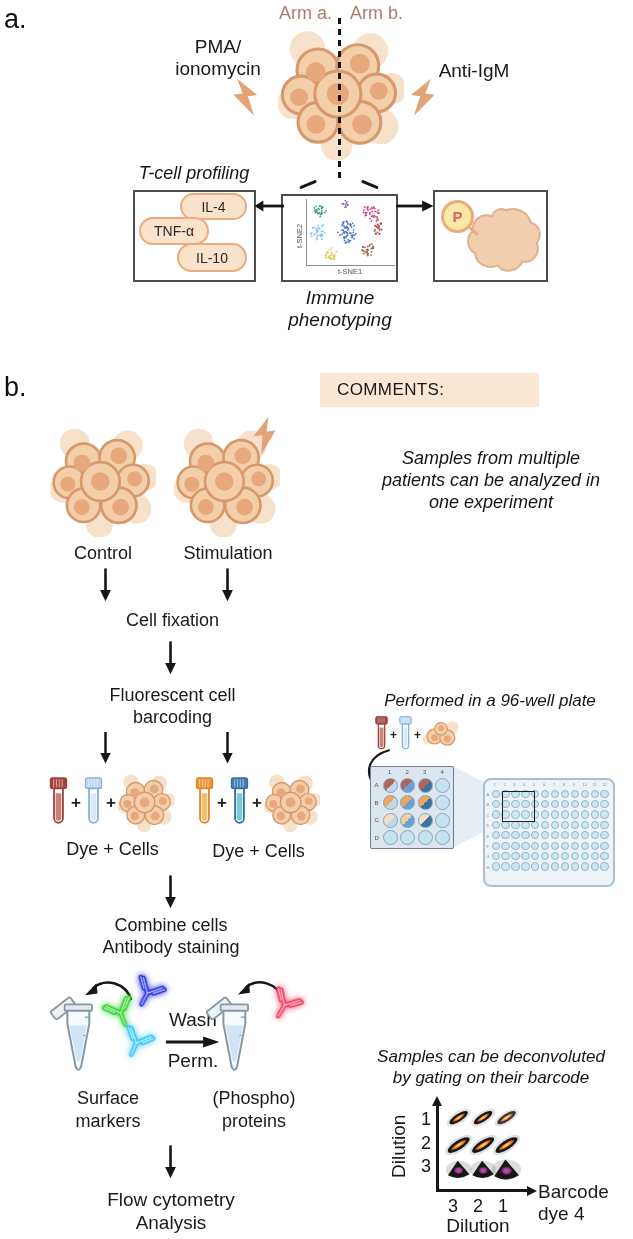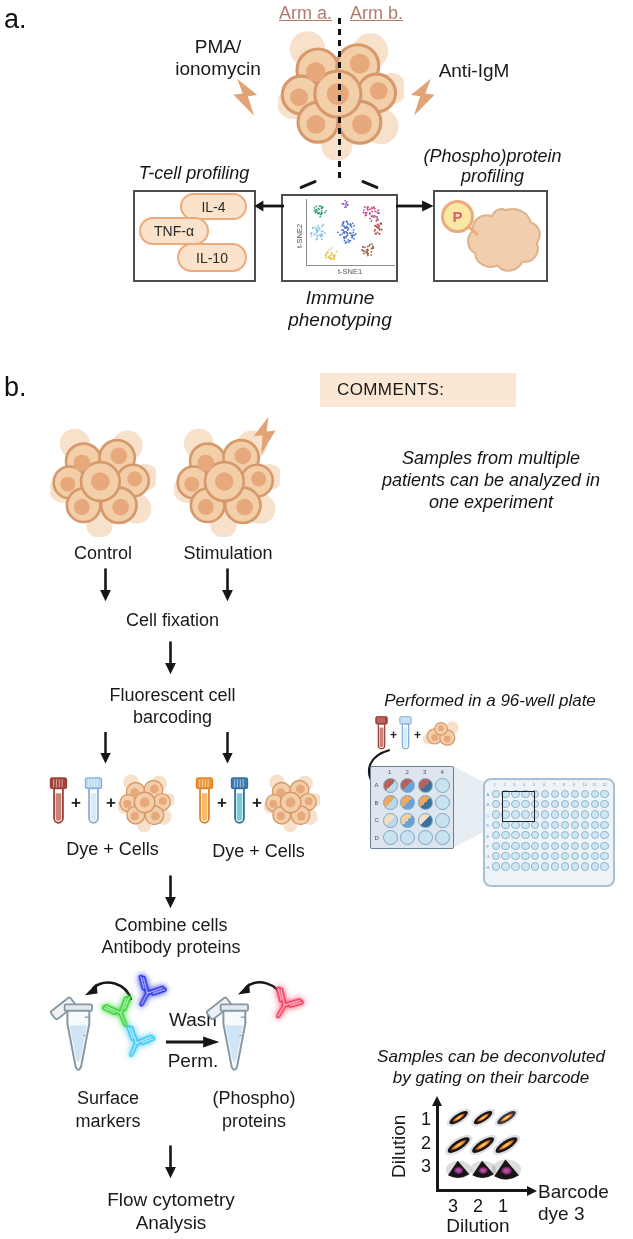--- a/index.html
+++ b/index.html
@@ -2,21 +2,21 @@
 <html><head>
 <meta charset="utf-8">
 <style>
   html,body{margin:0;padding:0;background:#fff;}
   #stage{position:relative;width:633px;height:1239px;background:#fff;overflow:hidden;
          font-family:"Liberation Sans","DejaVu Sans",sans-serif;color:#161616;}
   .abs{position:absolute;}
   .pre{white-space:pre-line;}
   .ctr{text-align:center;}
   .panel-label{font-size:27px;font-weight:500;color:#111;}
-  .arm{font-size:18px;color:#b27a6c;text-decoration:underline;}
+  .arm{font-size:18px;color:#b27a6c;}
   .step{font-size:18px;line-height:22px;color:#1a1a1a;}
   .stim{font-size:19px;line-height:22px;color:#1a1a1a;}
   .itl{font-style:italic;font-weight:500;}
   .cmt{font-size:17px;line-height:21px;font-style:italic;font-weight:500;color:#141414;}
   .hdr-bar{background:#fbe7d3;height:34px;}
   .hdr-txt{font-size:17px;letter-spacing:.4px;line-height:34px;padding-left:17px;color:#181818;font-weight:500;}
   .dash-v{width:3px;background:repeating-linear-gradient(to bottom,#111 0 6px,transparent 6px 11px);}
   .tick{height:2.6px;background:#161616;border-radius:2px;}
   .box{background:#fff;border:2px solid #4d4d4d;box-sizing:border-box;}
   .pill{position:absolute;box-sizing:border-box;background:#fae3ca;border:2.5px solid #ecab7d;
@@ -167,22 +167,20 @@
   <div class="abs stim ctr" style="left:418px;top:60px;width:112px">Anti-IgM</div>
 
   <svg class="abs" style="left:231px;top:78px;width:27px;height:40px;transform:scaleX(-1) rotate(8deg)" viewBox="0 0 22 34">
       <use href="#sym-bolt"></use>
     </svg>
   <svg class="abs" style="left:410px;top:78px;width:27px;height:40px;transform:rotate(8deg)" viewBox="0 0 22 34">
       <use href="#sym-bolt"></use>
     </svg>
 
   <div class="abs itl ctr" style="left:130px;top:163px;width:128px;font-size:18px">T-cell profiling</div>
-  <div class="abs itl ctr pre" style="left:405px;top:146px;width:175px;font-size:18px;line-height:20px">(Phospho)protein
-profiling</div>
 
   <div class="abs box" style="left:133px;top:190px;width:123px;height:92px">
     <div class="pill" style="left:45px;top:1px;width:67px;height:27px">
         <span>IL-4</span>
       </div>
     <div class="pill" style="left:4px;top:25px;width:70px;height:28px">
         <span>TNF-α</span>
       </div>
     <div class="pill" style="left:42px;top:51px;width:70px;height:29px">
         <span>IL-10</span>
@@ -467,21 +465,21 @@
     </svg>
   <svg class="abs" style="left:396px;top:200px;width:38px;height:12px" viewBox="0 0 40 12" preserveAspectRatio="none">
       <use href="#sym-arr-right"></use>
     </svg>
 
   <div class="abs itl ctr pre" style="left:278px;top:287px;width:124px;font-size:19px;line-height:22px">Immune
 phenotyping</div>
 
   <div class="abs panel-label" style="left:4px;top:372px">b.</div>
 
-  <div class="abs hdr-bar" style="left:320px;top:373px;width:196px">
+  <div class="abs hdr-bar" style="left:320px;top:373px;width:219px">
     <div class="hdr-txt">COMMENTS:</div>
   </div>
 
   <svg class="abs" style="left:50px;top:426px;width:106px;height:111px" viewBox="0 0 120 126">
       <use href="#sym-cells"></use>
     </svg>
   <svg class="abs" style="left:174px;top:426px;width:106px;height:111px" viewBox="0 0 120 126">
       <use href="#sym-cells"></use>
     </svg>
   <svg class="abs" style="left:253px;top:417px;width:26px;height:38px;transform:rotate(-6deg)" viewBox="0 0 22 34">
@@ -582,21 +580,21 @@
   </div>
 
   <div class="abs step ctr" style="left:60px;top:838px;width:105px">Dye + Cells</div>
   <div class="abs step ctr" style="left:206px;top:840px;width:105px">Dye + Cells</div>
 
   <svg class="abs" style="left:164px;top:874px;width:13px;height:36px" viewBox="0 0 14 36">
       <use href="#sym-arr-down"></use>
     </svg>
 
   <div class="abs step ctr pre" style="left:83px;top:914px;width:176px">Combine cells
-Antibody proteins</div>
+Antibody staining</div>
 
   <svg class="abs" style="left:50px;top:984px;width:64px;height:92px" viewBox="0 0 70 100">
       <use href="#sym-eppendorf"></use>
     </svg>
   <svg class="abs" style="left:84px;top:977px;width:50px;height:27px" viewBox="0 0 52 28">
       <use href="#sym-curve-tube"></use>
     </svg>
   <span class="abs ab" style="left: 129px; top: 976px; transform: rotate(28deg); filter: drop-shadow(rgb(43, 53, 232) 0px 0px 3px);">
       <svg viewBox="0 0 40 40">
     <path d="M20,19 V33 M20,19 L8,6 M20,19 L32,6 M14,16 L5,6.5 M26,16 L35,6.5" stroke="#2b35e8" stroke-width="5" stroke-linecap="round" fill="none"></path>
@@ -908,15 +906,15 @@
       </g>
     </svg>
 
   <div class="abs" style="left:448px;top:1196px;width:60px;display:flex;justify-content:space-between">
     <span class="flow-tick">3</span>
     <span class="flow-tick">2</span>
     <span class="flow-tick">1</span>
   </div>
   <div class="abs step ctr" style="left:440px;top:1215px;width:76px;font-size:19px">Dilution</div>
   <div class="abs step pre" style="left:538px;top:1181px;font-size:19px;line-height:22px">Barcode
-dye 3</div>
+dye 4</div>
 
 </div>
 
 </body></html>

